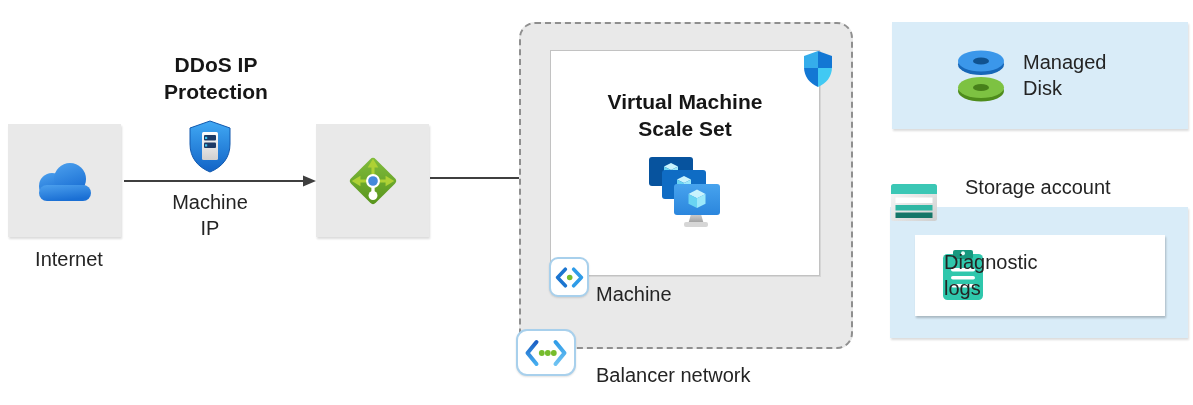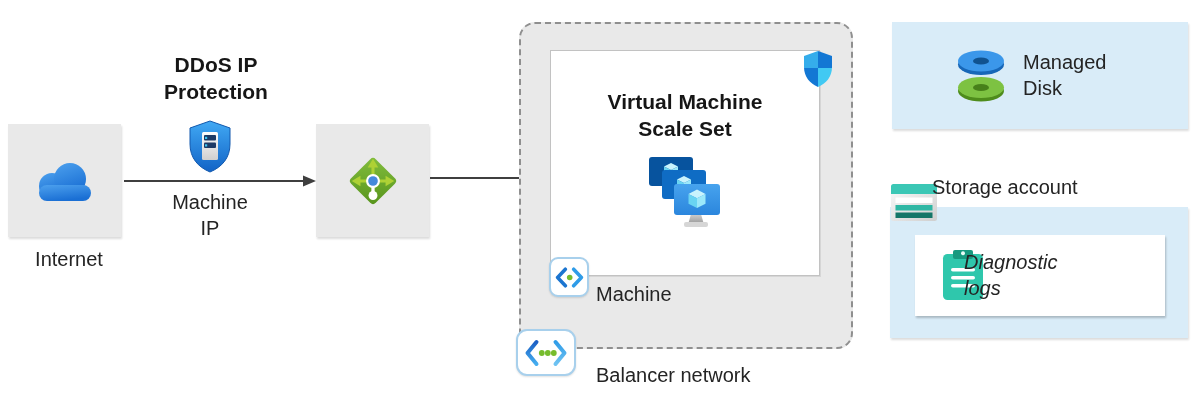--- a/index.html
+++ b/index.html
@@ -226,29 +226,29 @@
 
   <div class="abs" style="left:890px; top:183px;">
     <svg width="49" height="41" viewBox="0 0 49 41">
       <rect x="1" y="1" width="46" height="37" rx="2.5" fill="url(#gstore)"></rect>
       <path d="M1 3.5 A2.5 2.5 0 0 1 3.5 1 H44.5 A2.5 2.5 0 0 1 47 3.5 V11 H1 Z" fill="#3bc7b5"></path>
       <rect x="5.5" y="14.5" width="37" height="5.5" fill="#ffffff"></rect>
       <rect x="5.5" y="22" width="37" height="5.5" fill="#2fb7a4"></rect>
       <rect x="5.5" y="29.5" width="37" height="5.5" fill="#157668"></rect>
     </svg>
   </div>
-  <div class="abs label label-left" style="left:932px; top:174px;">Storage account</div>
+  <div class="abs label label-left" style="left:965px; top:174px;">Storage account</div>
 
   <div class="abs" style="left:915px; top:235px; width:250px; height:81px; background:#fff; box-shadow:1px 2px 2px rgba(0,0,0,.22);"></div>
   <div class="abs" style="left:941px; top:249px;">
     <svg width="44" height="53" viewBox="0 0 44 53">
       <rect x="2" y="5" width="40" height="46" rx="4.5" fill="#2fc7ac"></rect>
       <rect x="12" y="1" width="20" height="9" rx="2" fill="#17997f"></rect>
       <circle cx="22" cy="4.2" r="2" fill="#eafdf8"></circle>
       <rect x="10" y="19" width="24" height="3.6" rx="1.8" fill="#ffffff"></rect>
       <rect x="10" y="27" width="24" height="3.6" rx="1.8" fill="#ffffff"></rect>
       <rect x="10" y="35" width="24" height="3.6" rx="1.8" fill="#ffffff"></rect>
     </svg>
   </div>
-  <div class="abs label label-left" style="left:964px; top:249px;font-style:italic;">Diagnostic
+  <div class="abs label label-left" style="left:944px; top:249px;">Diagnostic
 logs</div>
 
 </div>
 
 </body></html>

